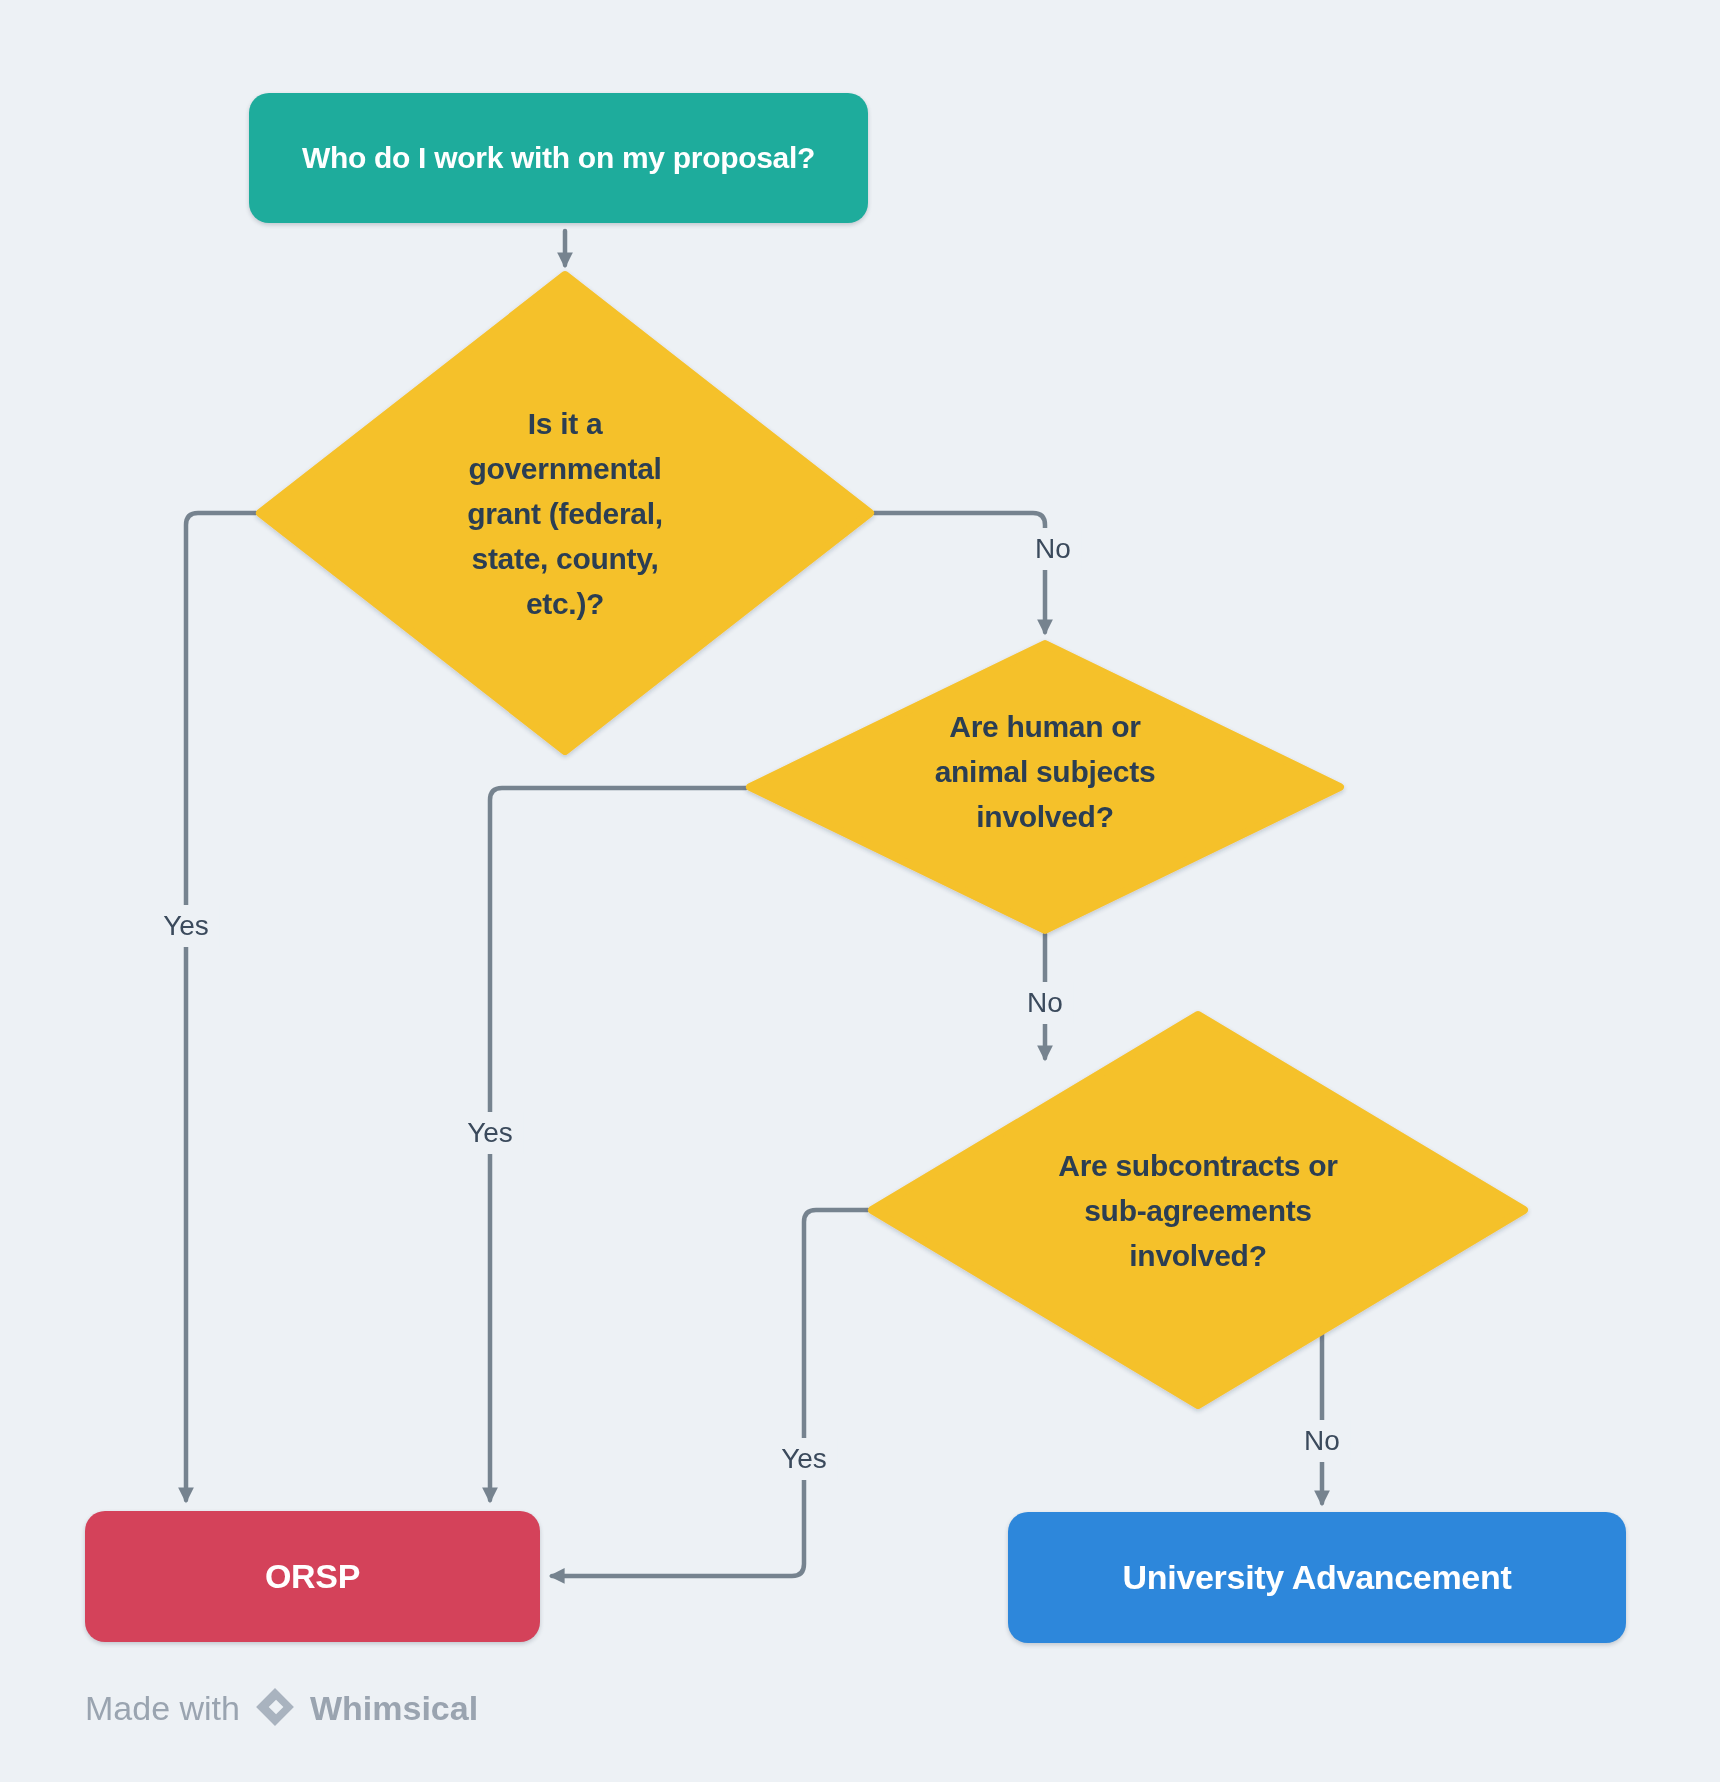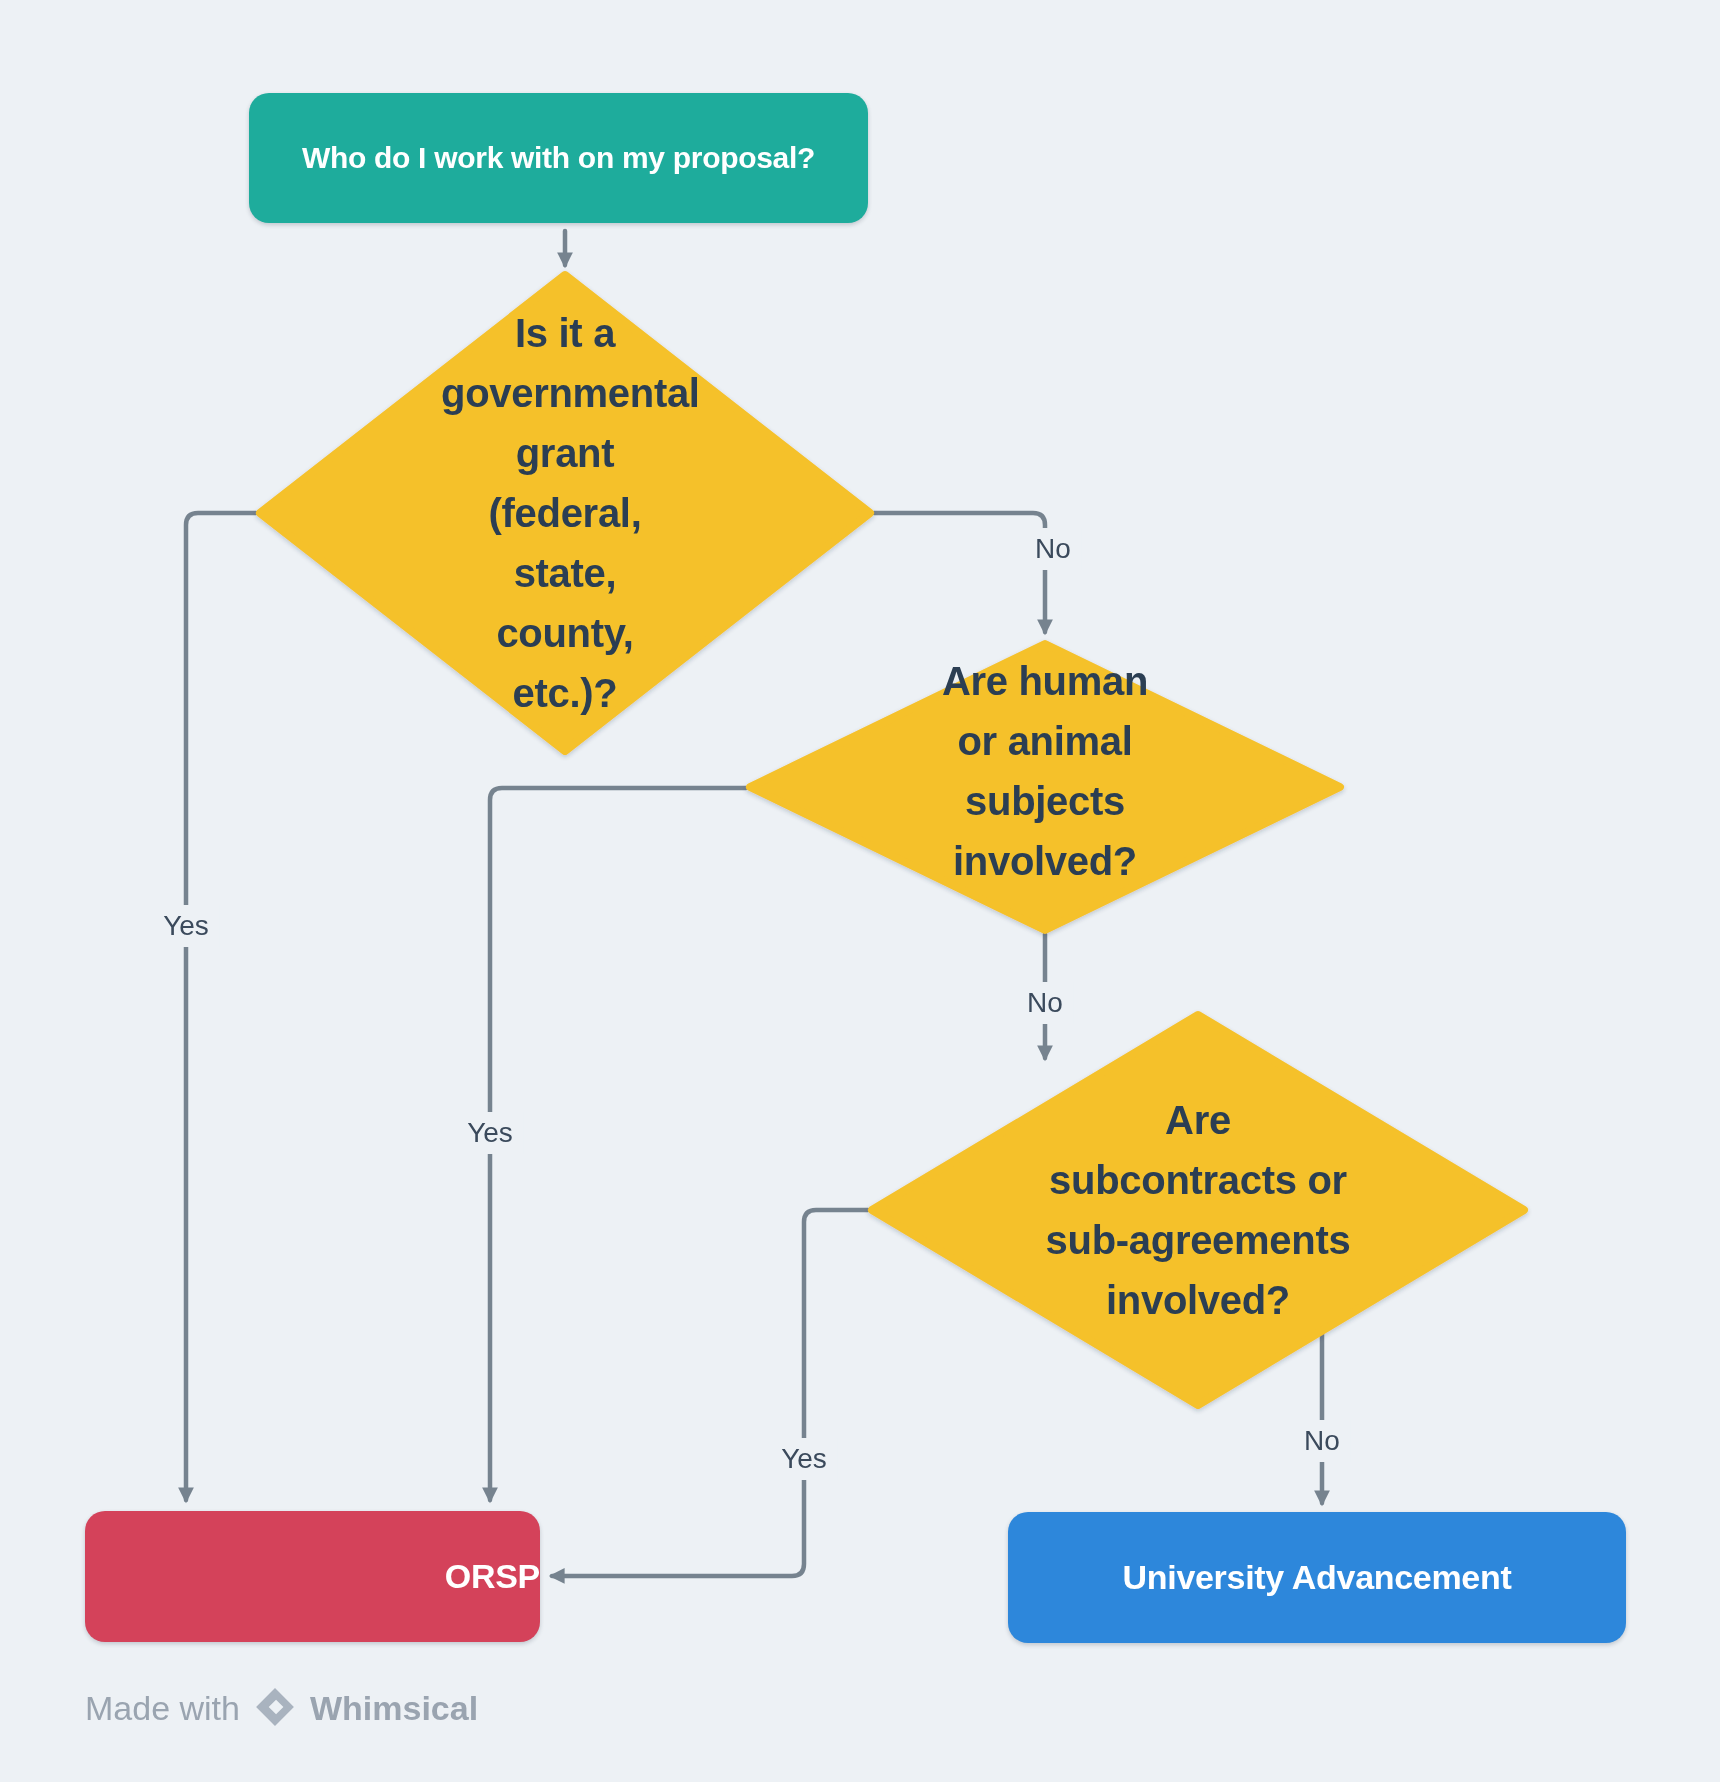--- a/index.html
+++ b/index.html
@@ -4,25 +4,25 @@
 <style>
   html,body{margin:0;padding:0;}
   body{font-family:"Liberation Sans","DejaVu Sans",sans-serif;}
   #canvas{position:relative;width:1720px;height:1782px;background:#EDF1F5;overflow:hidden;}
   #wires{position:absolute;left:0;top:0;width:1720px;height:1782px;}
 
   .node-box{position:absolute;display:flex;align-items:center;justify-content:center;
     border-radius:20px;color:#fff;font-weight:bold;letter-spacing:-0.3px;text-align:center;
     box-shadow:0 2px 4px rgba(40,55,75,.22);}
   #start-node{left:249px;top:93px;width:619px;height:130px;background:#1EAC9C;font-size:30px;}
-  #orsp-node{left:85px;top:1511px;width:455px;height:131px;background:#D4425A;font-size:34px;justify-content:flex-end;}
+  #orsp-node{left:85px;top:1511px;width:455px;height:131px;background:#D4425A;font-size:34px;}
   #ua-node{left:1008px;top:1512px;width:618px;height:131px;background:#2D87DB;font-size:34px;}
 
   .diamond-text{position:absolute;transform:translate(-50%,-50%);text-align:center;
-    color:#2B3E53;font-weight:bold;font-size:40px;line-height:1.5;letter-spacing:-0.3px;}
+    color:#2B3E53;font-weight:bold;font-size:30px;line-height:1.5;letter-spacing:-0.3px;}
   #d1-text{left:565px;top:513px;width:248px;}
   #d2-text{left:1045px;top:771px;width:250px;}
   #d3-text{left:1198px;top:1210px;width:316px;}
 
   .edge-label{position:absolute;transform:translate(-50%,-50%);background:#EDF1F5;
     color:#3B4A5C;font-size:28px;padding:5px 10px;white-space:nowrap;}
   #lbl-yes1{left:186px;top:926px;}
   #lbl-yes2{left:490px;top:1133px;}
   #lbl-yes3{left:804px;top:1459px;}
   #lbl-no1{left:1053px;top:549px;}

